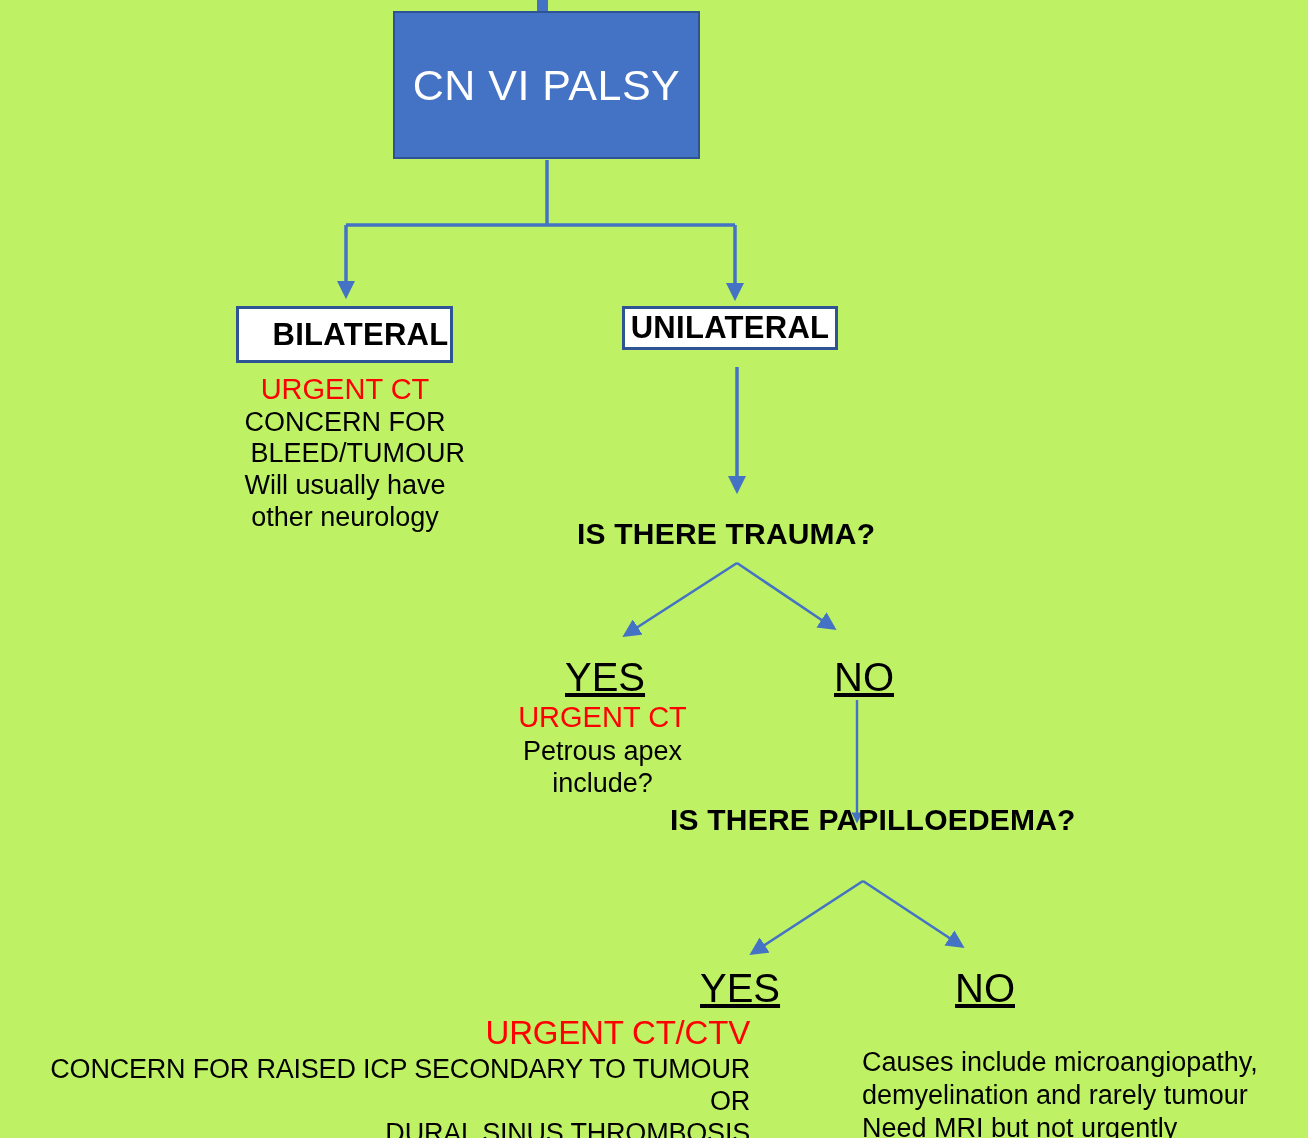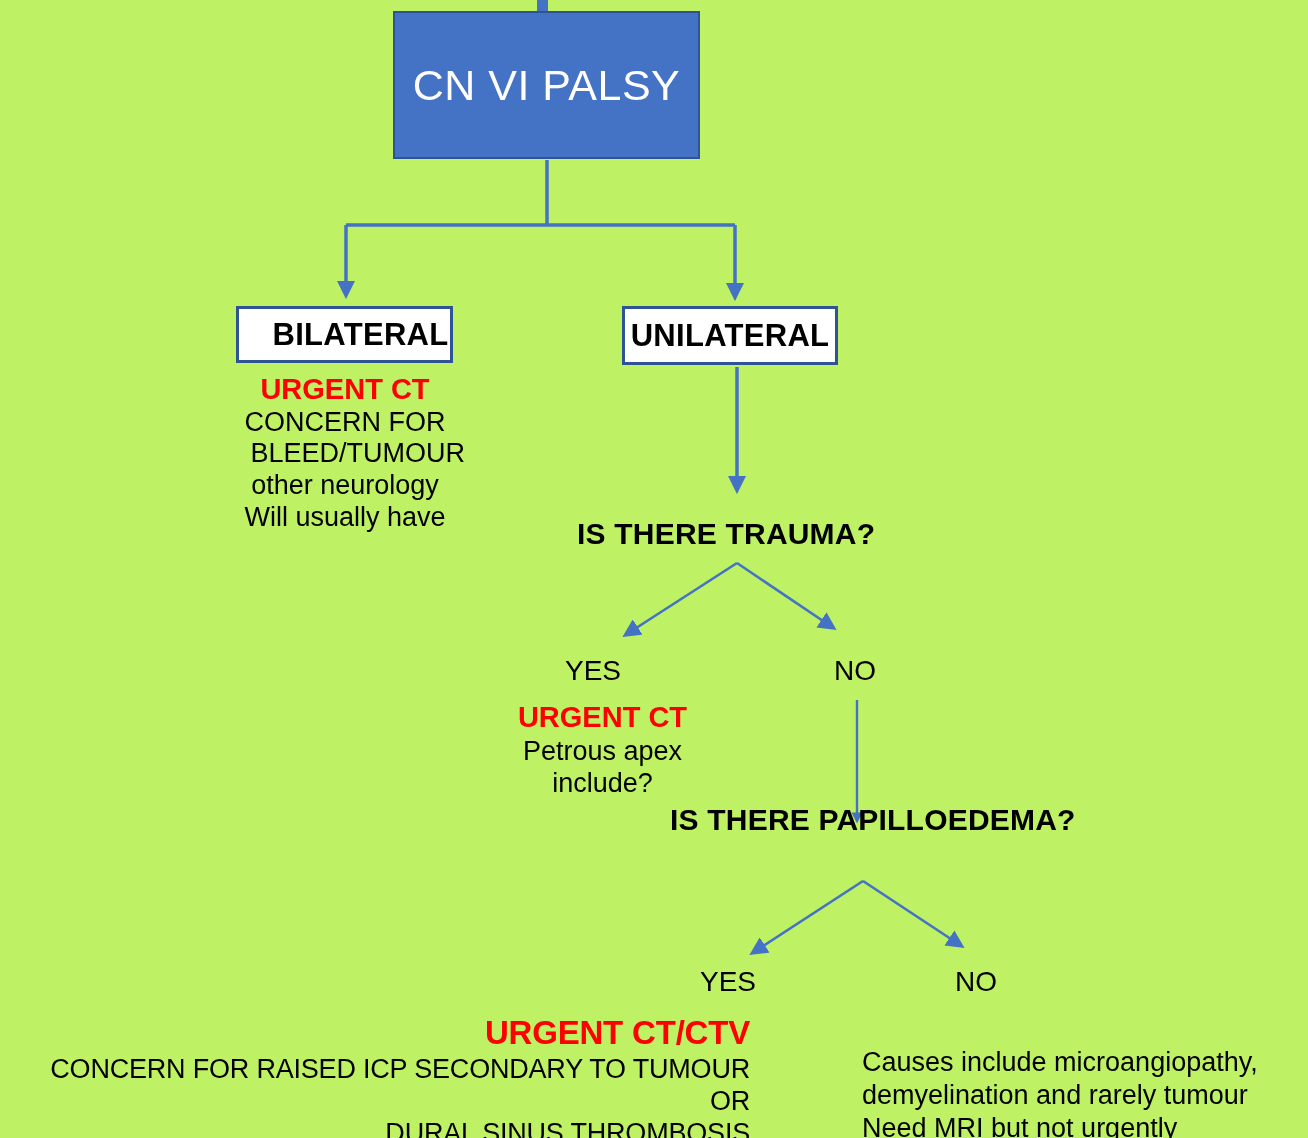--- a/index.html
+++ b/index.html
@@ -63,33 +63,34 @@
     position: absolute;
     color: #000000;
     font-size: 30px;
     font-weight: bold;
     white-space: nowrap;
     letter-spacing: 0.2px;
   }
   .branch-label {
     position: absolute;
     color: #000000;
-    font-size: 28px;
+    font-size: 40px;
     font-weight: normal;
     white-space: nowrap;
+    text-decoration: underline;
   }
   .textblock {
     position: absolute;
     color: #000000;
     font-size: 27px;
     line-height: 1.16;
   }
   .textblock .red {
     color: #FF0000;
-    font-weight: bold;
+    font-weight: normal;
   }
   .center { text-align: center; }
   .right  { text-align: right; }
   .left   { text-align: left; }
   .caps-narrow {
     font-stretch: condensed;
     letter-spacing: -0.2px;
   }
 </style>
 </head>
@@ -144,28 +145,28 @@
       <path d="M 863 881 L 957 943" stroke="#4472C4" stroke-width="2.6" fill="none" marker-end="url(#arrowSlim)"></path>
     </g>
   </svg>
 
   <div class="node-tab" style="left:537px; top:0px; width:11px; height:13px;"></div>
 
   <div class="node-filled" style="left:393px; top:11px; width:307px; height:148px;">CN VI PALSY</div>
 
   <div class="node-outline" style="left:236px; top:306px; width:217px; height:57px;padding-left:32px;">BILATERAL</div>
 
-  <div class="node-outline" style="left:622px; top:306px; width:216px; height:59px;">UNILATERAL</div>
+  <div class="node-outline" style="left:622px; top:306px; width:216px; height:44px;">UNILATERAL</div>
 
   <div class="textblock center" style="left:225px; top:372px; width:240px;">
     <div class="red" style="font-size:29px; line-height:1.2;">URGENT CT</div>
     <div style="line-height:1.17;">CONCERN FOR</div>
     <div style="line-height:1.17;text-align:right;">BLEED/TUMOUR</div>
+    <div style="line-height:1.17;">Will usually have</div>
     <div style="line-height:1.17;">other neurology</div>
-    <div style="line-height:1.17;">Will usually have</div>
   </div>
 
   <div class="plain-heading" style="left:577px; top:517px;">IS THERE TRAUMA?</div>
 
   <div class="branch-label" style="left:565px; top:655px;">YES</div>
 
   <div class="textblock center" style="left:490px; top:700px; width:225px;">
     <div class="red" style="font-size:29px; line-height:1.2;">URGENT CT</div>
     <div style="line-height:1.2;text-align:center;">Petrous apex</div>
     <div style="line-height:1.2;">include?</div>

